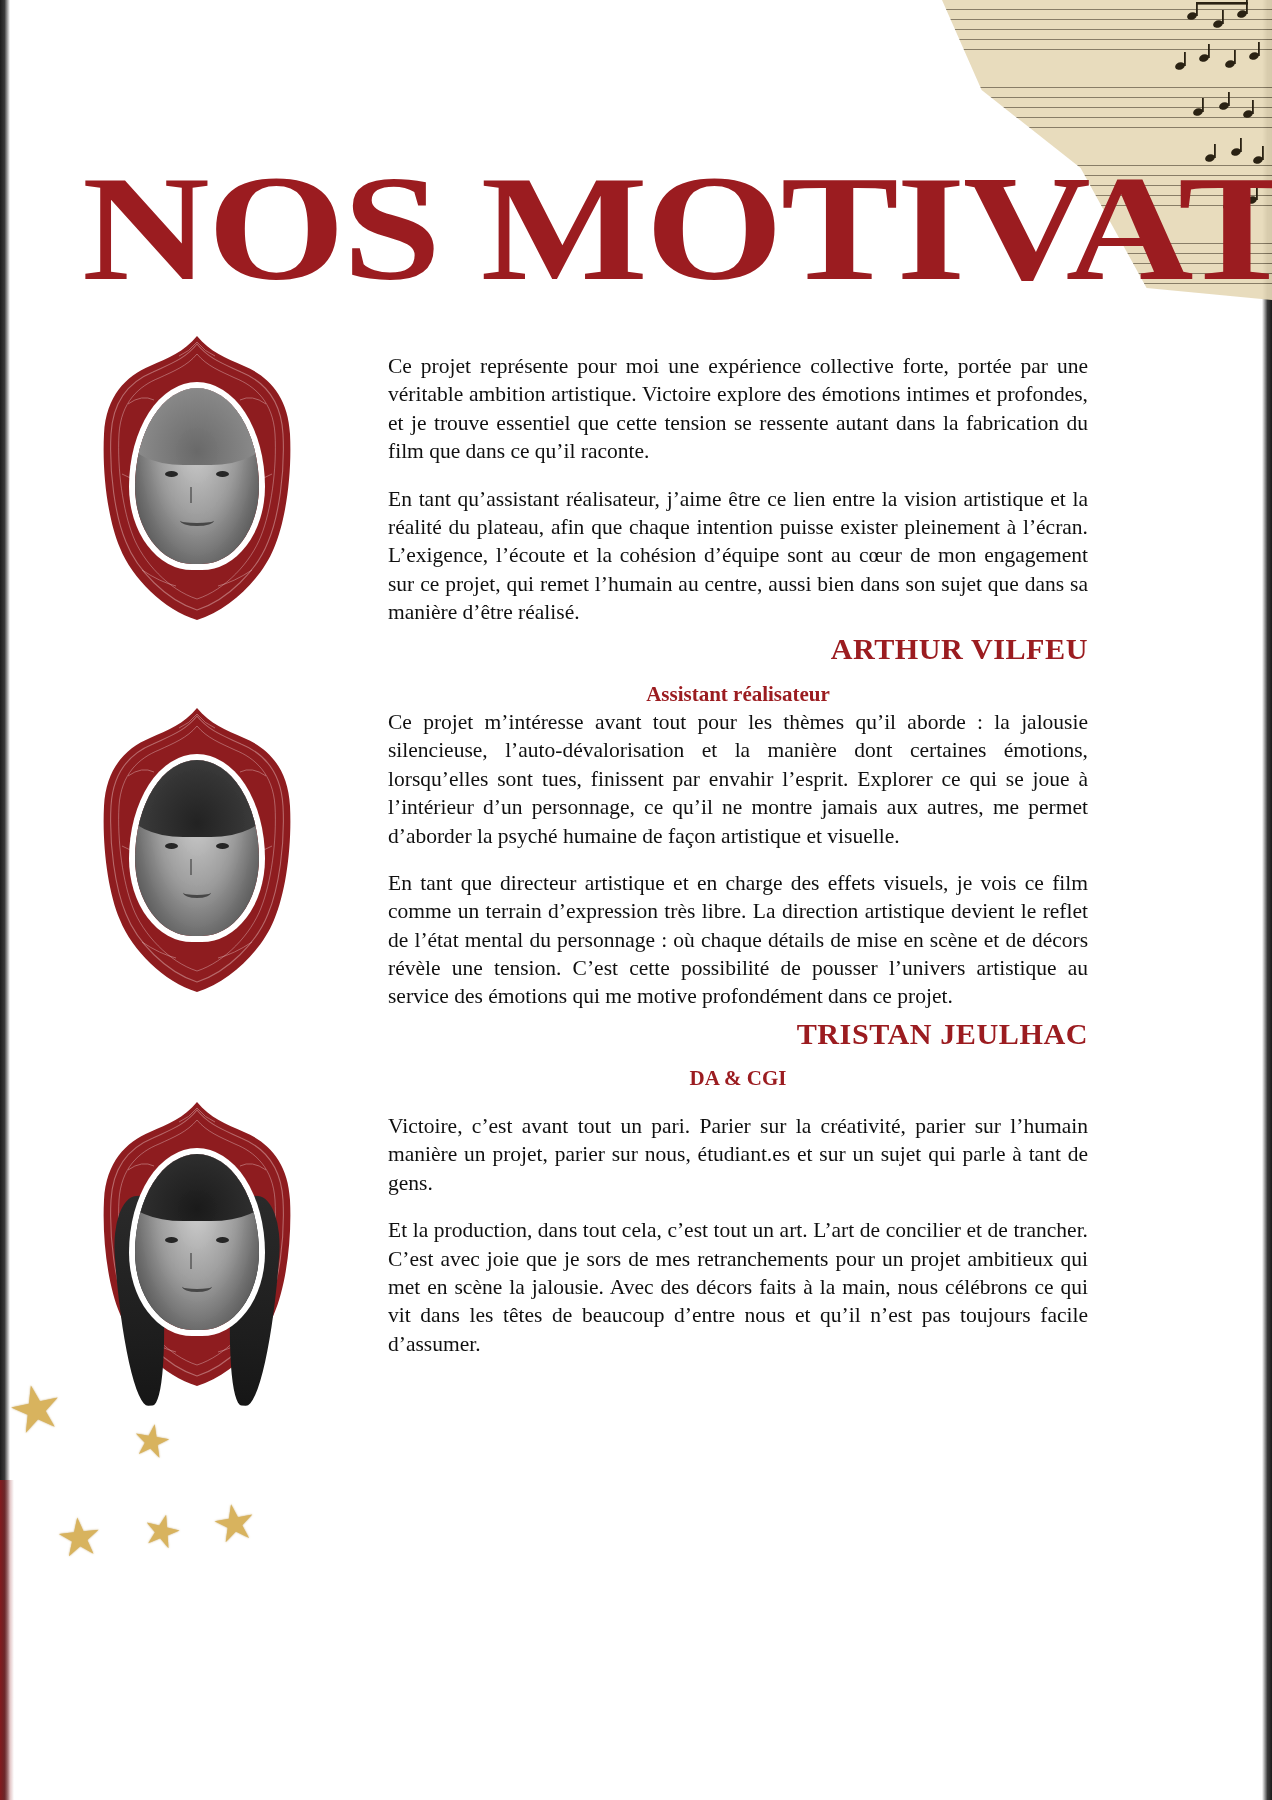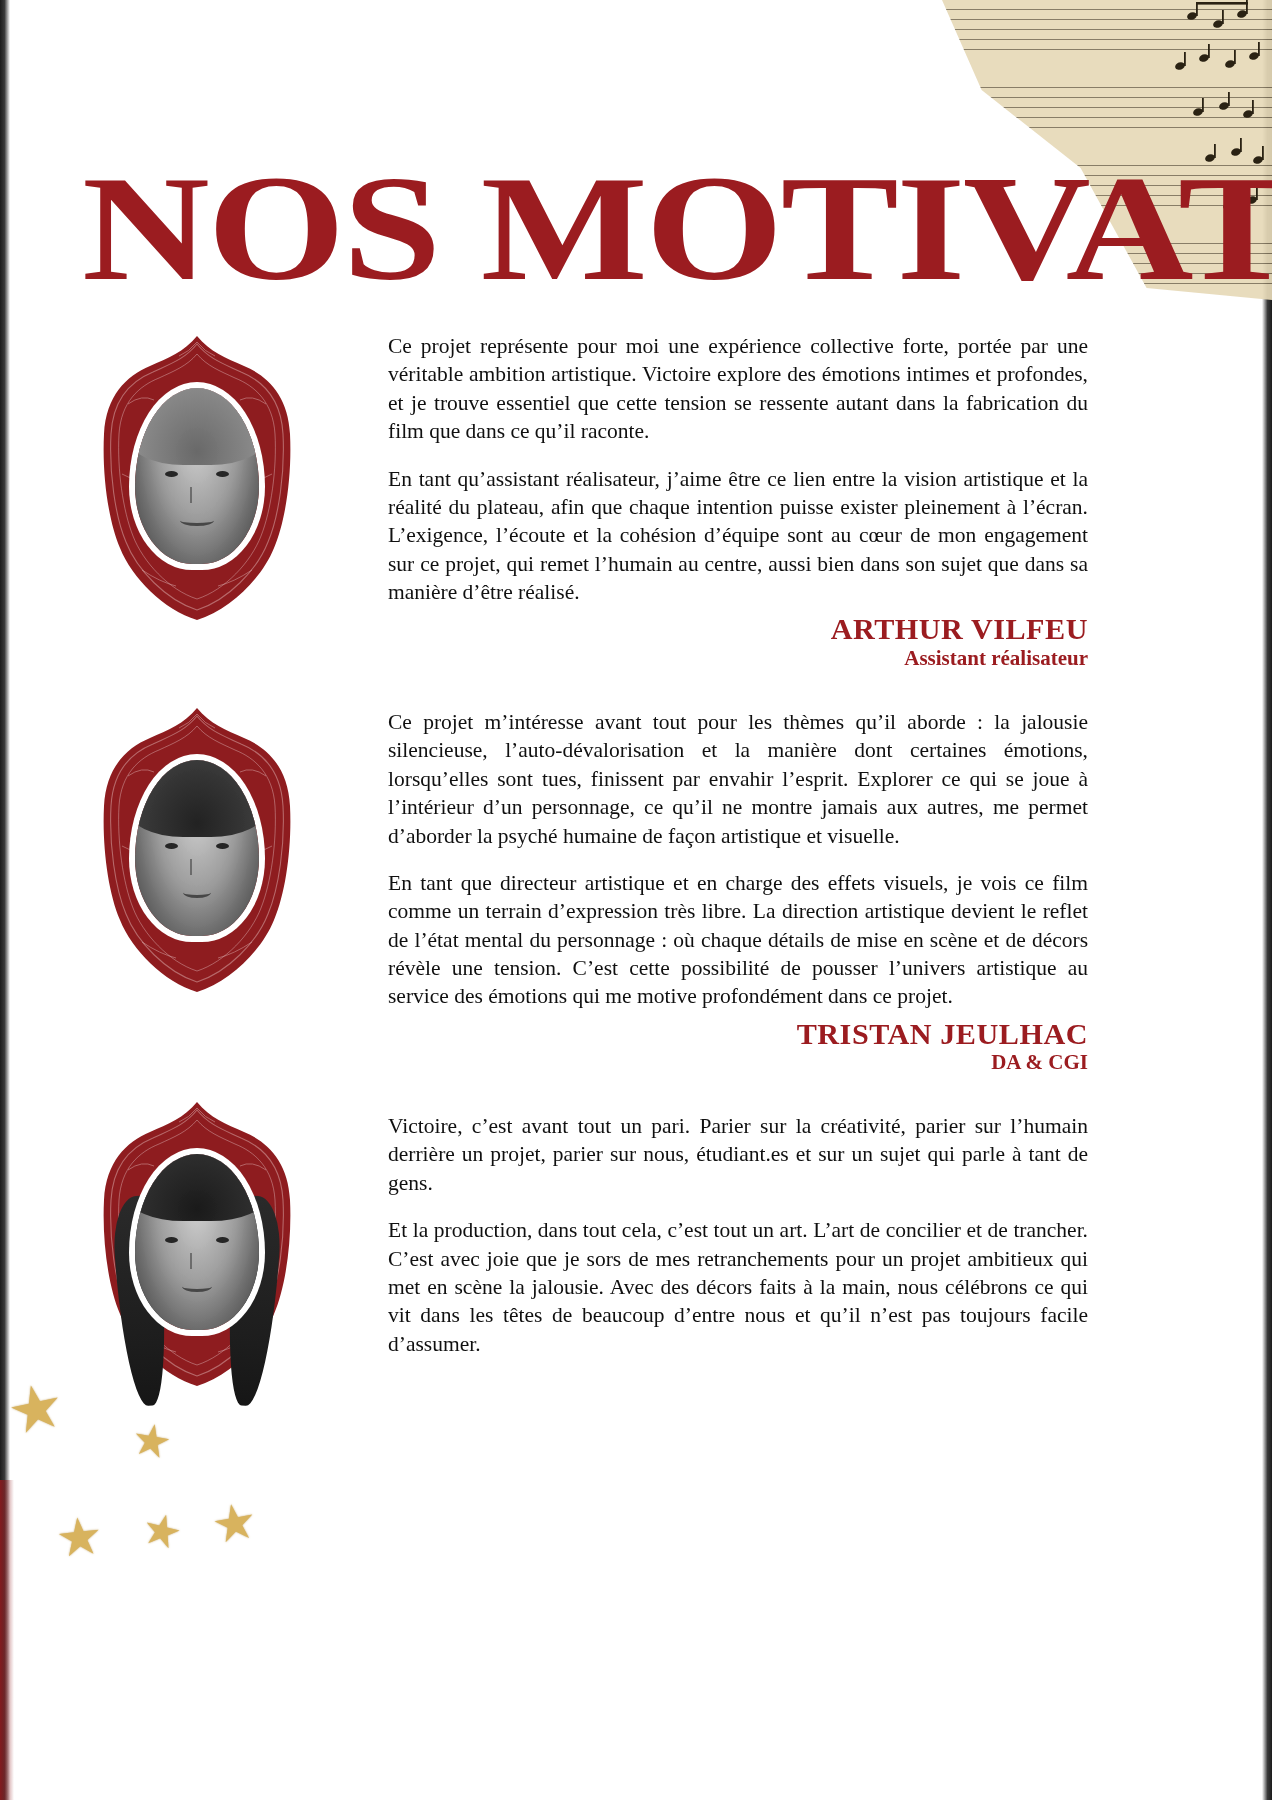--- a/index.html
+++ b/index.html
@@ -223,21 +223,22 @@
     display: block;
     line-height: 1.06;
   }
   .sig .role {
     font-family: "Liberation Serif", serif;
     font-weight: 700;
     font-size: 21px;
     color: #9b1c20;
     display: block;
     line-height: 1.2;
-    margin-top: 1px;
+    margin-top: 17px;
+    text-align: center;
   }
 
   
   .star {
     position: absolute;
     color: #d8b35e;
     line-height: 1;
     text-shadow: 0 0 2px rgba(180,140,60,0.8);
   }
 
@@ -321,21 +322,21 @@
     </svg>
     <div class="face">
       <div class="hair" style="background: radial-gradient(ellipse at 50% 85%, #6a6a6a 0%, #8a8a8a 60%, #a6a6a6 100%);"></div>
       <div class="eye l"></div>
         <div class="eye r"></div>
       <div class="nose"></div>
       <div class="mouth"></div>
     </div>
   </div>
 
-  <div class="block" style="top:332px;">
+  <div class="block" style="top:352px;">
     <p class="para">Ce projet représente pour moi une expérience collective forte, portée par une véritable ambition artistique. Victoire explore des émotions intimes et profondes, et je trouve essentiel que cette tension se ressente autant dans la fabrication du film que dans ce qu’il raconte.</p>
     <p class="para">En tant qu’assistant réalisateur, j’aime être ce lien entre la vision artistique et la réalité du plateau, afin que chaque intention puisse exister pleinement à l’écran. L’exigence, l’écoute et la cohésion d’équipe sont au cœur de mon engagement sur ce projet, qui remet l’humain au centre, aussi bien dans son sujet que dans sa manière d’être réalisé.</p>
     <div class="sig">
       <span class="name">ARTHUR VILFEU</span>
       <span class="role">Assistant réalisateur</span>
     </div>
   </div>
 
   <div class="portrait" style="left:98px; top:706px;">
     <svg class="frame" viewBox="0 0 198 288">
@@ -384,21 +385,21 @@
     <div class="face">
       <div class="hair" style="background: radial-gradient(ellipse at 50% 85%, #1f1f1f 0%, #333 60%, #4a4a4a 100%); height:46%;"></div>
       <div class="eye l"></div>
         <div class="eye r"></div>
       <div class="nose"></div>
       <div class="mouth" style="width:30px;"></div>
     </div>
   </div>
 
   <div class="block" style="top:1112px;">
-    <p class="para">Victoire, c’est avant tout un pari. Parier sur la créativité, parier sur l’humain derrière un projet, parier sur nous, étudiant.es et sur un sujet qui parle à tant de gens.</p>
+    <p class="para">Victoire, c’est avant tout un pari. Parier sur la créativité, parier sur l’humain manière un projet, parier sur nous, étudiant.es et sur un sujet qui parle à tant de gens.</p>
     <p class="para">Et la production, dans tout cela, c’est tout un art. L’art de concilier et de trancher. C’est avec joie que je sors de mes retranchements pour un projet ambitieux qui met en scène la jalousie. Avec des décors faits à la main, nous célébrons ce qui vit dans les têtes de beaucoup d’entre nous et qu’il n’est pas toujours facile d’assumer.</p>
   </div>
 
   <div class="star" style="left:8px; top:1378px; font-size:62px; transform:rotate(-12deg);">★</div>
   <div class="star" style="left:132px; top:1420px; font-size:44px; transform:rotate(10deg);">★</div>
   <div class="star" style="left:56px; top:1512px; font-size:52px; transform:rotate(-6deg);">★</div>
   <div class="star" style="left:142px; top:1510px; font-size:44px; transform:rotate(14deg);">★</div>
   <div class="star" style="left:212px; top:1498px; font-size:50px; transform:rotate(-10deg);">★</div>
 
 </div>

